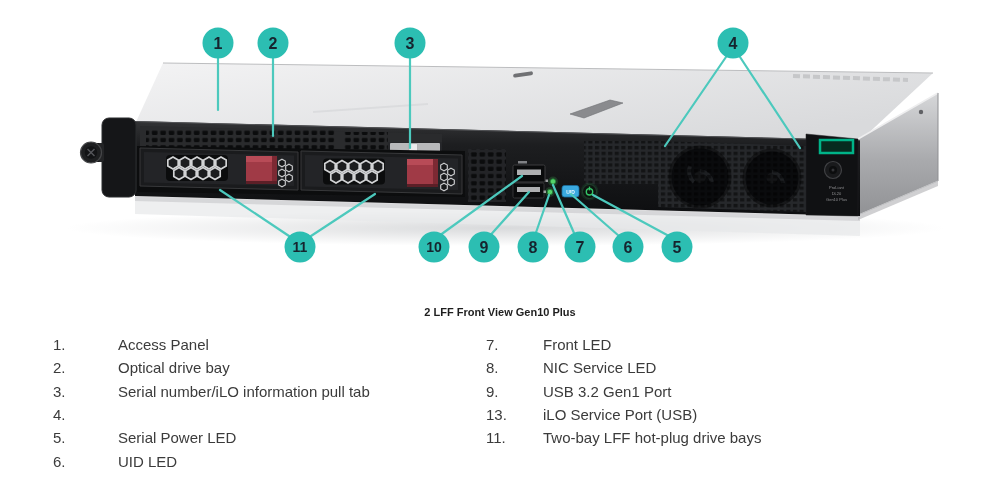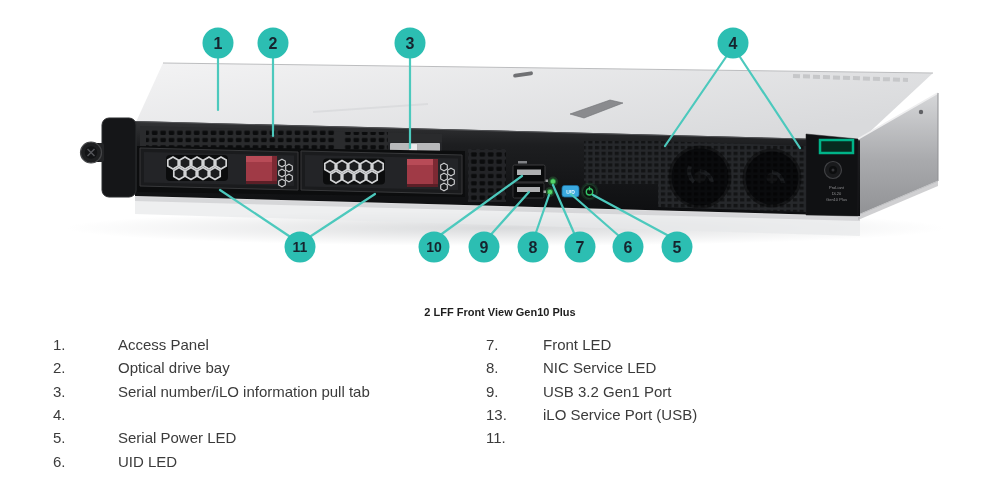--- a/index.html
+++ b/index.html
@@ -325,16 +325,17 @@
   <div class="row">
         <span class="n">9.</span>
         <span class="t">USB 3.2 Gen1 Port</span>
       </div>
   <div class="row">
         <span class="n">13.</span>
         <span class="t">iLO Service Port (USB)</span>
       </div>
   <div class="row">
         <span class="n">11.</span>
+        <span class="t">Two-bay LFF hot-plug drive bays</span>
       </div>
 </div>
 
 </div>
 
 </body></html>

